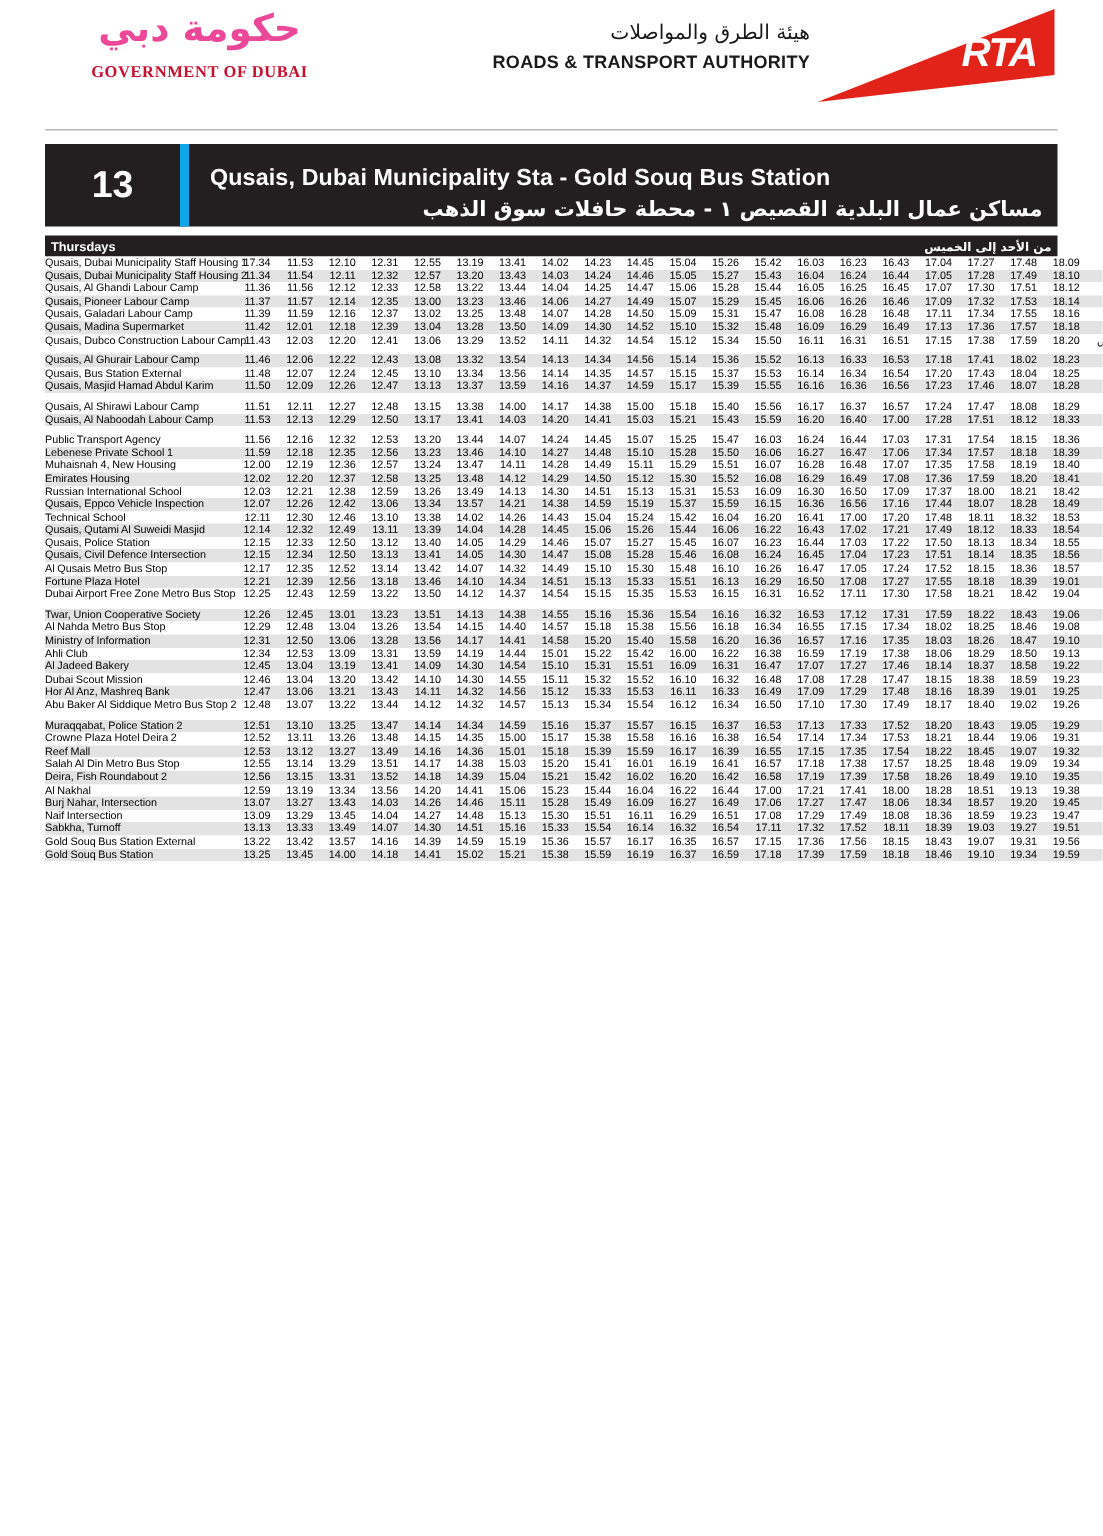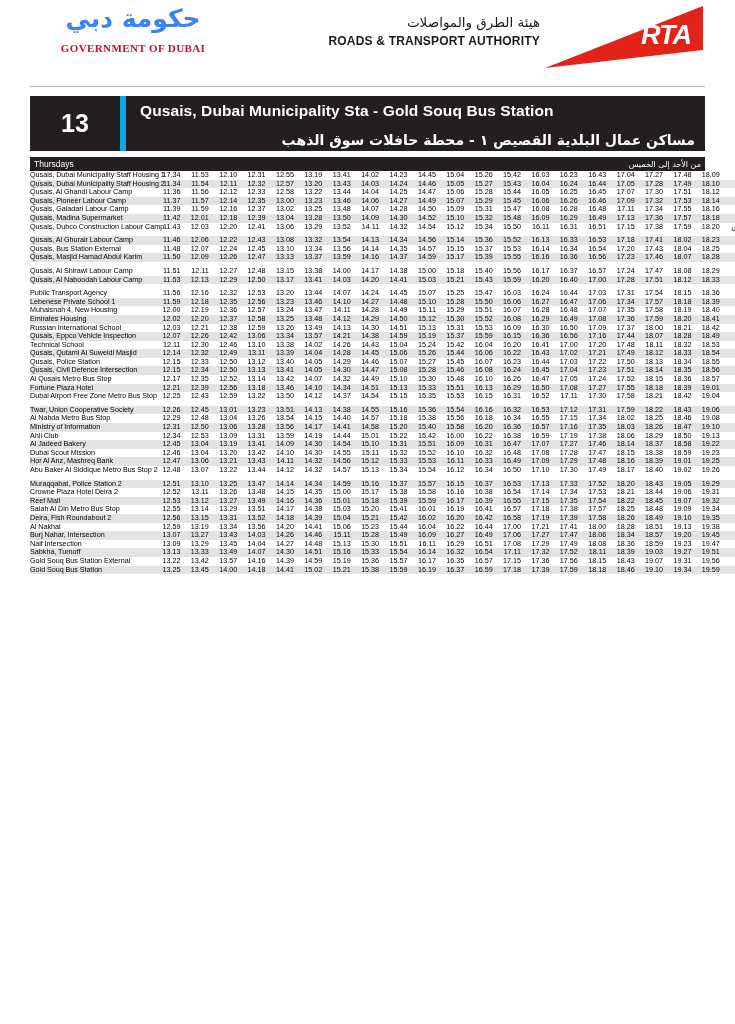--- a/index.html
+++ b/index.html
@@ -25,21 +25,21 @@
   }
   .gov-logo {
     position: absolute;
     left: 8px;
     top: 4px;
     width: 190px;
     text-align: center;
   }
   .gov-logo-mark {
     font-family: "DejaVu Sans", sans-serif;
-    color: #3b82f6;
+    color: #ec4899;
     font-size: 25px;
     line-height: 30px;
     letter-spacing: 0px;
     direction: rtl;
     white-space: nowrap;
     font-weight: 600;
   }
   .gov-logo-text {
     margin-top: 8px;
     color: #c8102e;
@@ -118,21 +118,21 @@
     justify-content: center;
     font-size: 25px;
     font-weight: 700;
     border-right: 6px solid #0ea5e9;
   }
   .title-texts {
     flex: 1;
     padding: 5px 0 0 14px;
     display: flex;
     flex-direction: column;
-    justify-content: space-between;
+    justify-content: flex-end;
   }
   .title-en {
     font-size: 15.5px;
     font-weight: 700;
     line-height: 20px;
     letter-spacing: 0.1px;
   }
   .title-ar {
     font-family: "DejaVu Sans", sans-serif;
     font-size: 14px;
@@ -145,21 +145,21 @@
 
   
   .day-strip {
     margin: 6px 30px 0 30px;
     background: #231f20;
     color: #ffffff;
     height: 14px;
     display: flex;
     align-items: center;
     font-size: 8.5px;
-    font-weight: 400;
+    font-weight: 700;
     padding: 0;
   }
   .day-en { padding-left: 4px; }
   .day-ar {
     margin-left: auto;
     padding-right: 4px;
     font-family: "DejaVu Sans", sans-serif;
     font-size: 8px;
     direction: rtl;
   }

